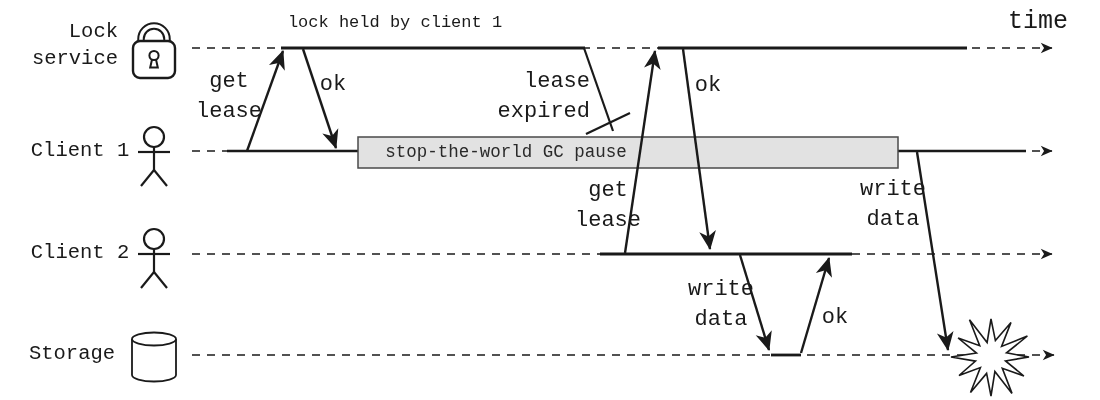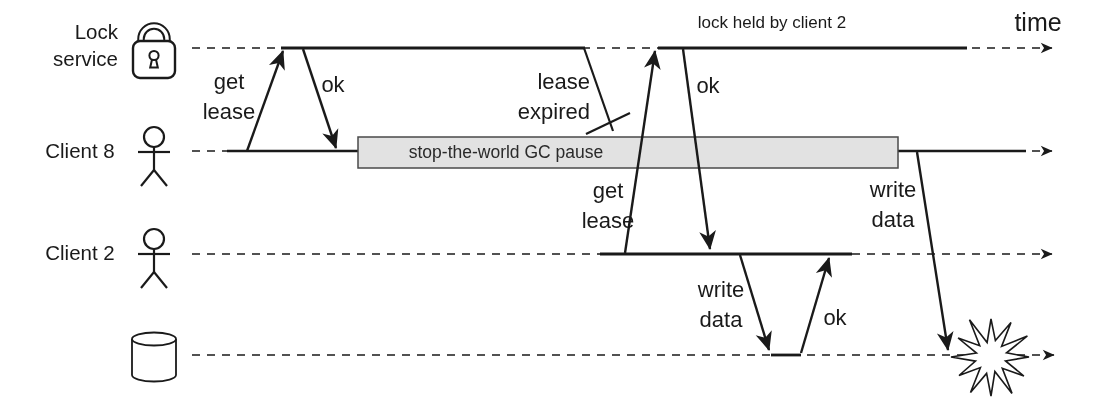--- a/index.html
+++ b/index.html
@@ -1,20 +1,20 @@
 <!DOCTYPE html>
 <html><head>
 <meta charset="utf-8">
 <style>
   html,body{margin:0;padding:0;background:#ffffff;}
   #stage{
     position:relative;
     width:1100px;height:400px;
     background:#ffffff;
-    font-family:Liberation Sans, sans-serif;
+    font-family:Liberation Mono, monospace;
     color:#1a1a1a;
     overflow:hidden;
   }
   #diagram-svg{position:absolute;left:0;top:0;}
   .lbl{
     position:absolute;
     transform:translate(-50%,-50%);
     white-space:pre-line;
     text-align:center;
     font-size:22px;
@@ -104,24 +104,25 @@
       <line x1="154" y1="272" x2="167" y2="288"></line>
     </g>
 
     <g stroke="#1a1a1a" stroke-width="1.8" fill="#ffffff">
       <path d="M132,339 v36 a22,6.5 0 0 0 44,0 v-36"></path>
       <ellipse cx="154" cy="339" rx="22" ry="6.5"></ellipse>
     </g>
   </svg>
 
   <div class="lbl row-label wrap" style="left:118px;top:46px;">Lock service</div>
-  <div class="lbl row-label" style="left:80px;top:151px;">Client 8</div>
+  <div class="lbl row-label" style="left:80px;top:151px;">Client 1</div>
   <div class="lbl row-label" style="left:80px;top:253px;text-align:right;">Client 2</div>
+  <div class="lbl row-label" style="left:72px;top:354px;">Storage</div>
 
-  <div class="lbl" style="left:772px;top:23px;font-size:17px;">lock held by client 2</div>
+  <div class="lbl" style="left:395px;top:23px;font-size:17px;">lock held by client 1</div>
   <div class="lbl time-label" style="left:1038px;top:22px;">time</div>
 
   <div class="lbl" style="left:229px;top:97px;">get
 lease</div>
   <div class="lbl" style="left:333px;top:85px;">ok</div>
   <div class="lbl right" style="left:590px;top:97px;">lease
 expired</div>
   <div class="lbl" style="left:608px;top:206px;">get
 lease</div>
   <div class="lbl" style="left:708px;top:86px;">ok</div>

